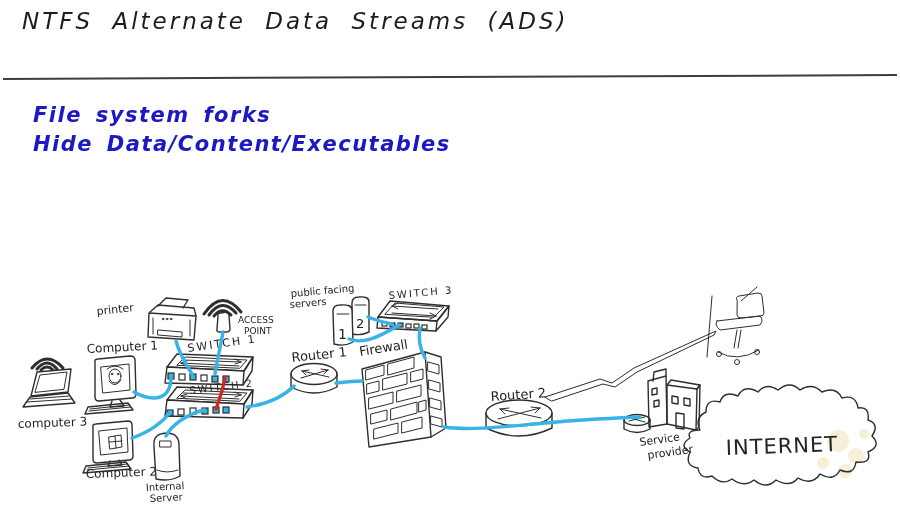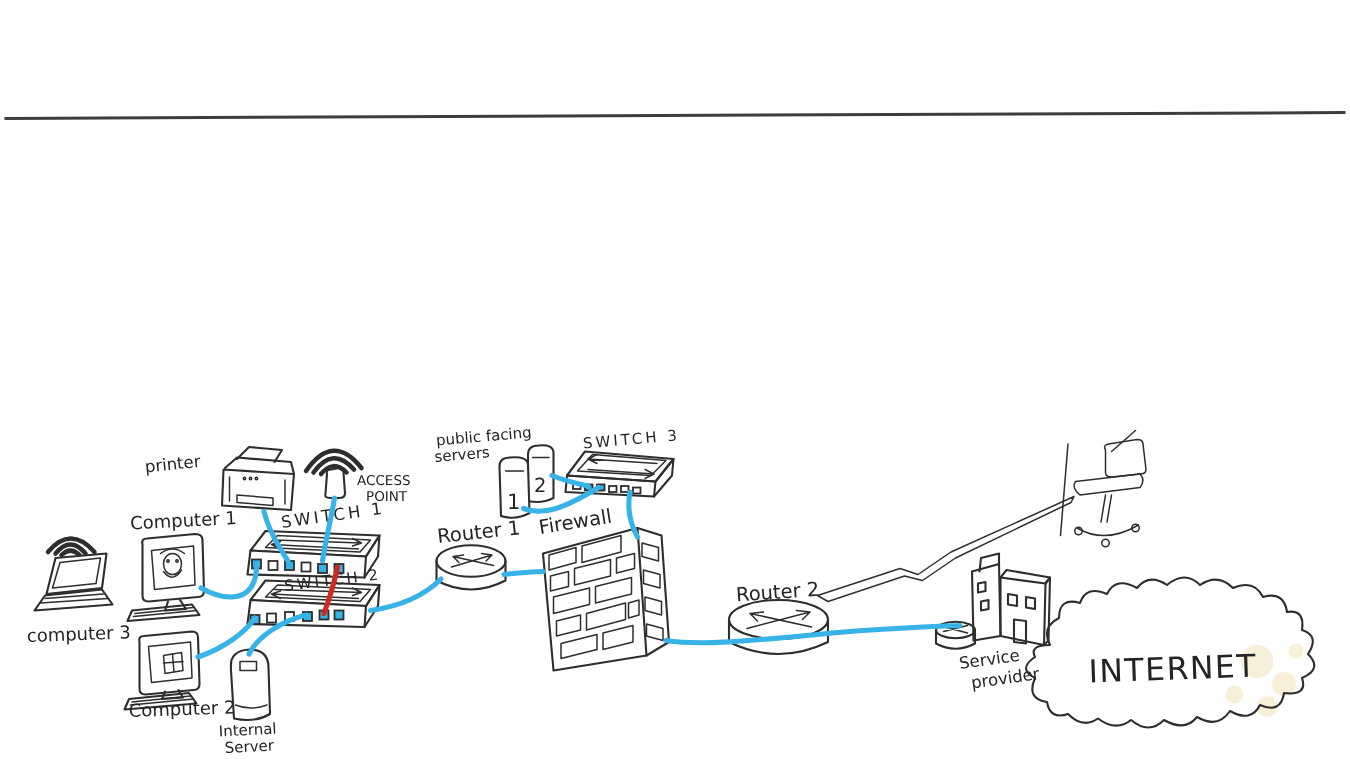--- a/index.html
+++ b/index.html
@@ -22,23 +22,26 @@
   .port.on{fill:var(--cable,#38b3e8);}
   .blob{fill:var(--highlight,#f7eed6);stroke:none;opacity:.95;}
   text.lbl{fill:#242424;font-family:"DejaVu Sans",sans-serif;}
   text.sw{letter-spacing:2px;}
 </style>
 </head>
 <body>
 
 <div class="board">
 
+  <div class="title">NTFS Alternate Data Streams (ADS)</div>
   <div class="underline"></div>
 
   <div class="notes">
+    <div>File system forks</div>
+    <div>Hide Data/Content/Executables</div>
   </div>
 
   <svg width="900" height="506" viewBox="0 0 900 506">
 
     <g>
       <circle class="blob" cx="838" cy="441" r="11"></circle>
       <circle class="blob" cx="856" cy="456" r="8"></circle>
       <circle class="blob" cx="823" cy="463" r="6"></circle>
       <circle class="blob" cx="845" cy="471" r="7"></circle>
       <circle class="blob" cx="864" cy="434" r="5"></circle>

